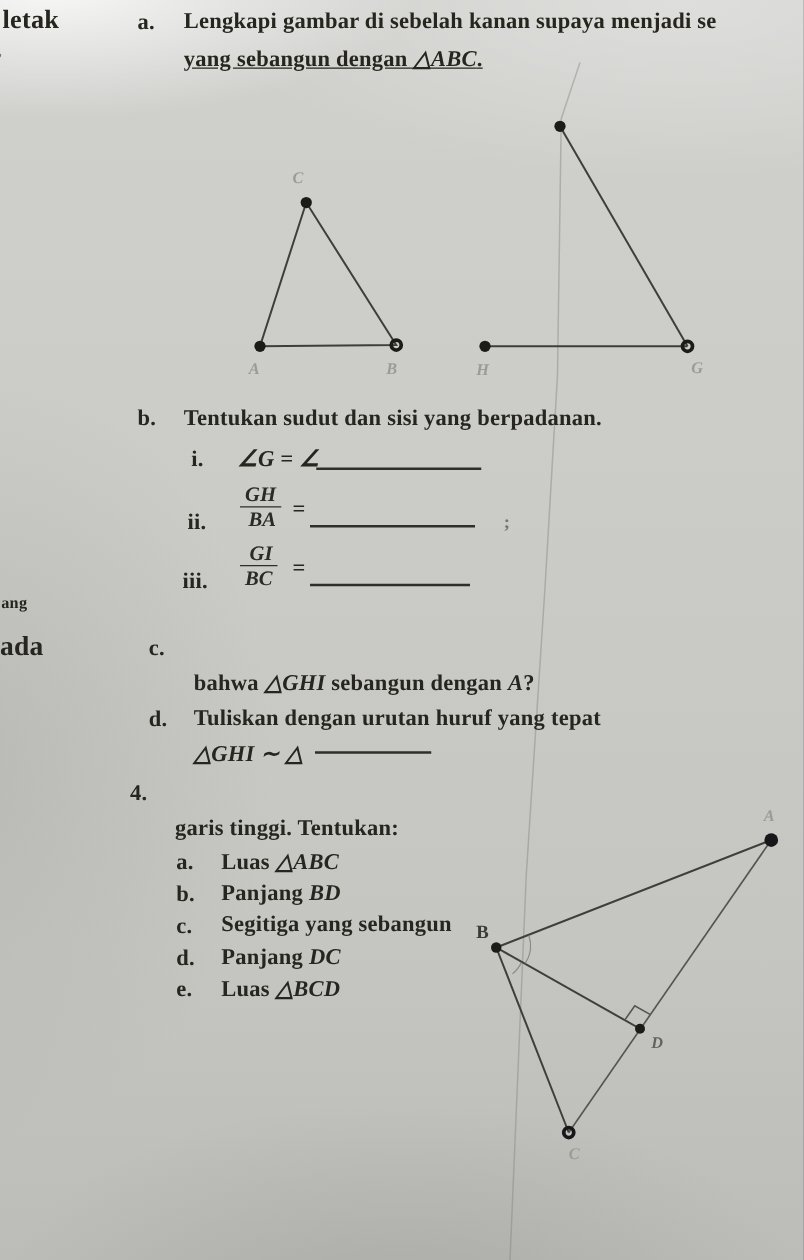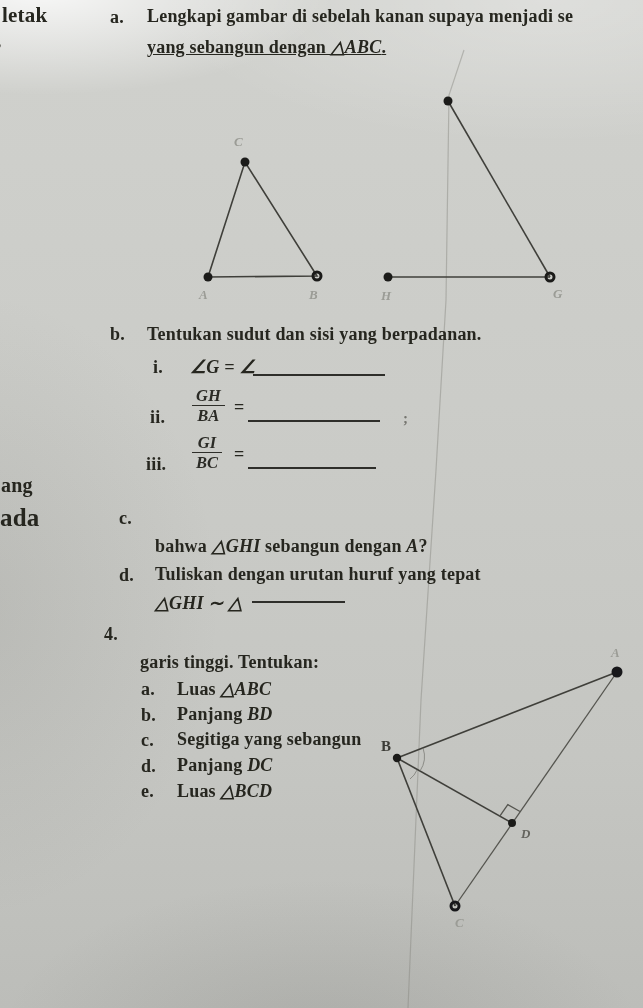--- a/index.html
+++ b/index.html
@@ -11,21 +11,21 @@
       radial-gradient(ellipse 600px 220px at 85% 0%, rgba(255,255,255,.30), rgba(255,255,255,0) 65%),
       radial-gradient(ellipse 420px 520px at -5% 60%, rgba(110,110,104,.16), rgba(0,0,0,0) 60%),
       radial-gradient(ellipse 500px 260px at 50% 104%, rgba(95,95,90,.18), rgba(0,0,0,0) 65%),
       linear-gradient(180deg, #d0d1cd 0%, #cbccc8 40%, #c5c6c2 75%, #bcbdb9 100%);
     color:#26261f;
   }
   .t { position:absolute; white-space:nowrap; font-size:18px; font-weight:700; color:#26261f; letter-spacing:.2px; }
   .t .m, .m { font-style:italic; font-weight:600; }
   .small { font-size:15px; }
   .faint { color:#75756f; font-weight:600; }
-  .frac { position:absolute; text-align:center; font-style:italic; font-weight:700; font-size:16.5px; line-height:1.05; color:#2b2b26; }
+  .frac { position:absolute; text-align:right; font-style:italic; font-weight:700; font-size:16.5px; line-height:1.05; color:#2b2b26; }
   .frac .num { display:block; padding:0 4px 1px; }
   .frac .den { display:block; border-top:1.7px solid #2e2e29; padding:1px 4px 0; }
   .blank { position:absolute; border-bottom:2px solid #2e2e2a; height:14px; }
   .flabel { position:absolute; font-style:italic; font-weight:600; font-size:13px; color:#9b9c96; white-space:nowrap; }
   .flabel.dark { color:#3c3c37; font-style:normal; font-size:15px; font-weight:700; }
   .flabel.mid { color:#64645e; }
   svg.overlay { position:absolute; left:0; top:0; }
 </style>
 </head>
 <body>
@@ -61,22 +61,22 @@
       <path d="M417,770 A22,22 0 0 1 410,779" stroke="#74746e" stroke-width="1" opacity="0.7"></path>
       <circle cx="617" cy="672" r="5.5" fill="#17171a" stroke="none"></circle>
       <circle cx="397" cy="758" r="4.2" fill="#1b1b19" stroke="none"></circle>
       <circle cx="455" cy="906" r="4" fill="none" stroke="#17171a" stroke-width="3"></circle>
       <circle cx="512" cy="823" r="4" fill="#1b1b19" stroke="none"></circle>
     </g>
   </svg>
 
   <div class="t" style="left:2px; top:3px; font-size:21px;">letak</div>
   <div class="t faint" style="left:-2px; top:34px; font-size:14px;">,</div>
-  <div class="t" style="left:1px; top:474px; font-size:20px;">ang</div>
-  <div class="t" style="left:0px; top:504px; font-size:25px;">ada</div>
+  <div class="t" style="left:1px; top:474px; font-size:13px;">ang</div>
+  <div class="t" style="left:0px; top:504px; font-size:22px;">ada</div>
 
   <div class="t" style="left:110px; top:7px;">a.</div>
   <div class="t" style="left:147px; top:6px;"><span>Lengkapi gambar di sebelah kanan supaya menjadi se</span></div>
   <div class="t" style="left:147px; top:36px;text-decoration:underline;"><span>yang sebangun dengan </span><span class="m">△ABC</span><span>.</span></div>
 
   <div class="flabel" style="left:234px; top:134px;">C</div>
   <div class="flabel" style="left:199px; top:287px;">A</div>
   <div class="flabel" style="left:309px; top:287px;">B</div>
 
   <div class="flabel" style="left:381px; top:288px;">H</div>

